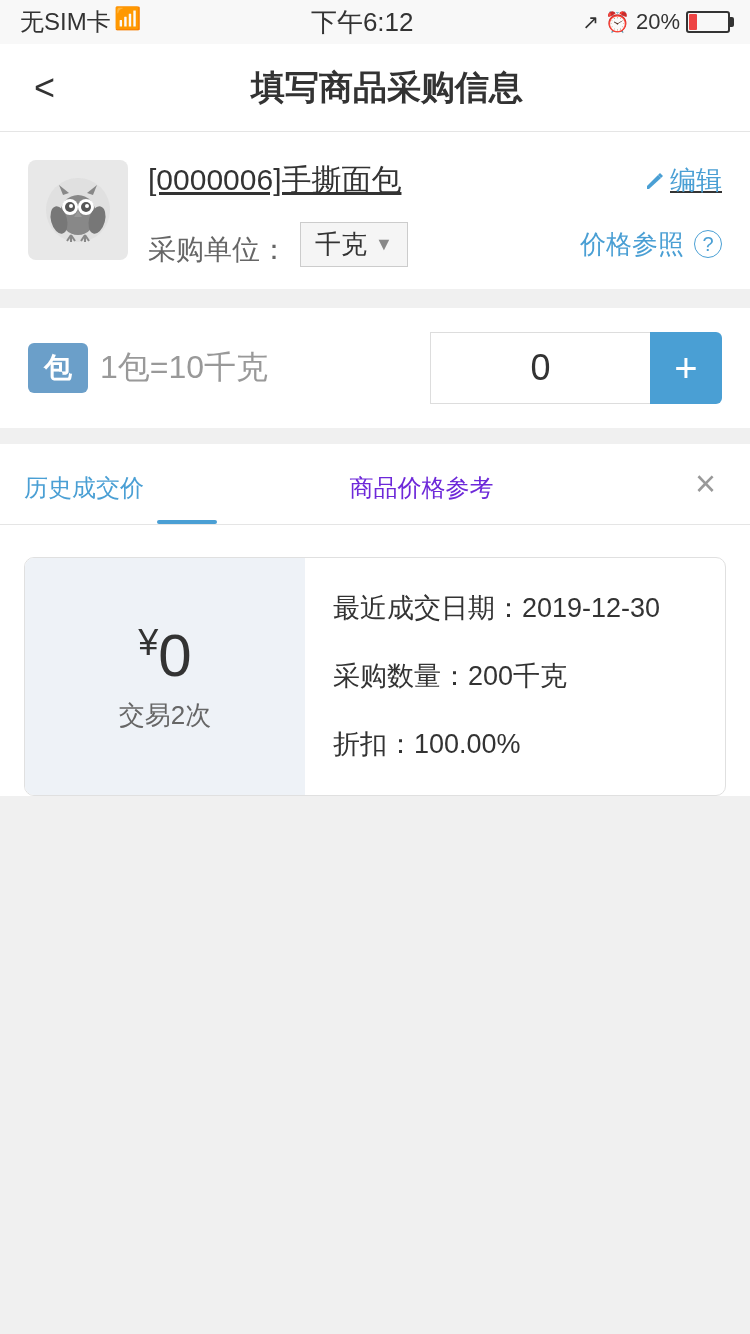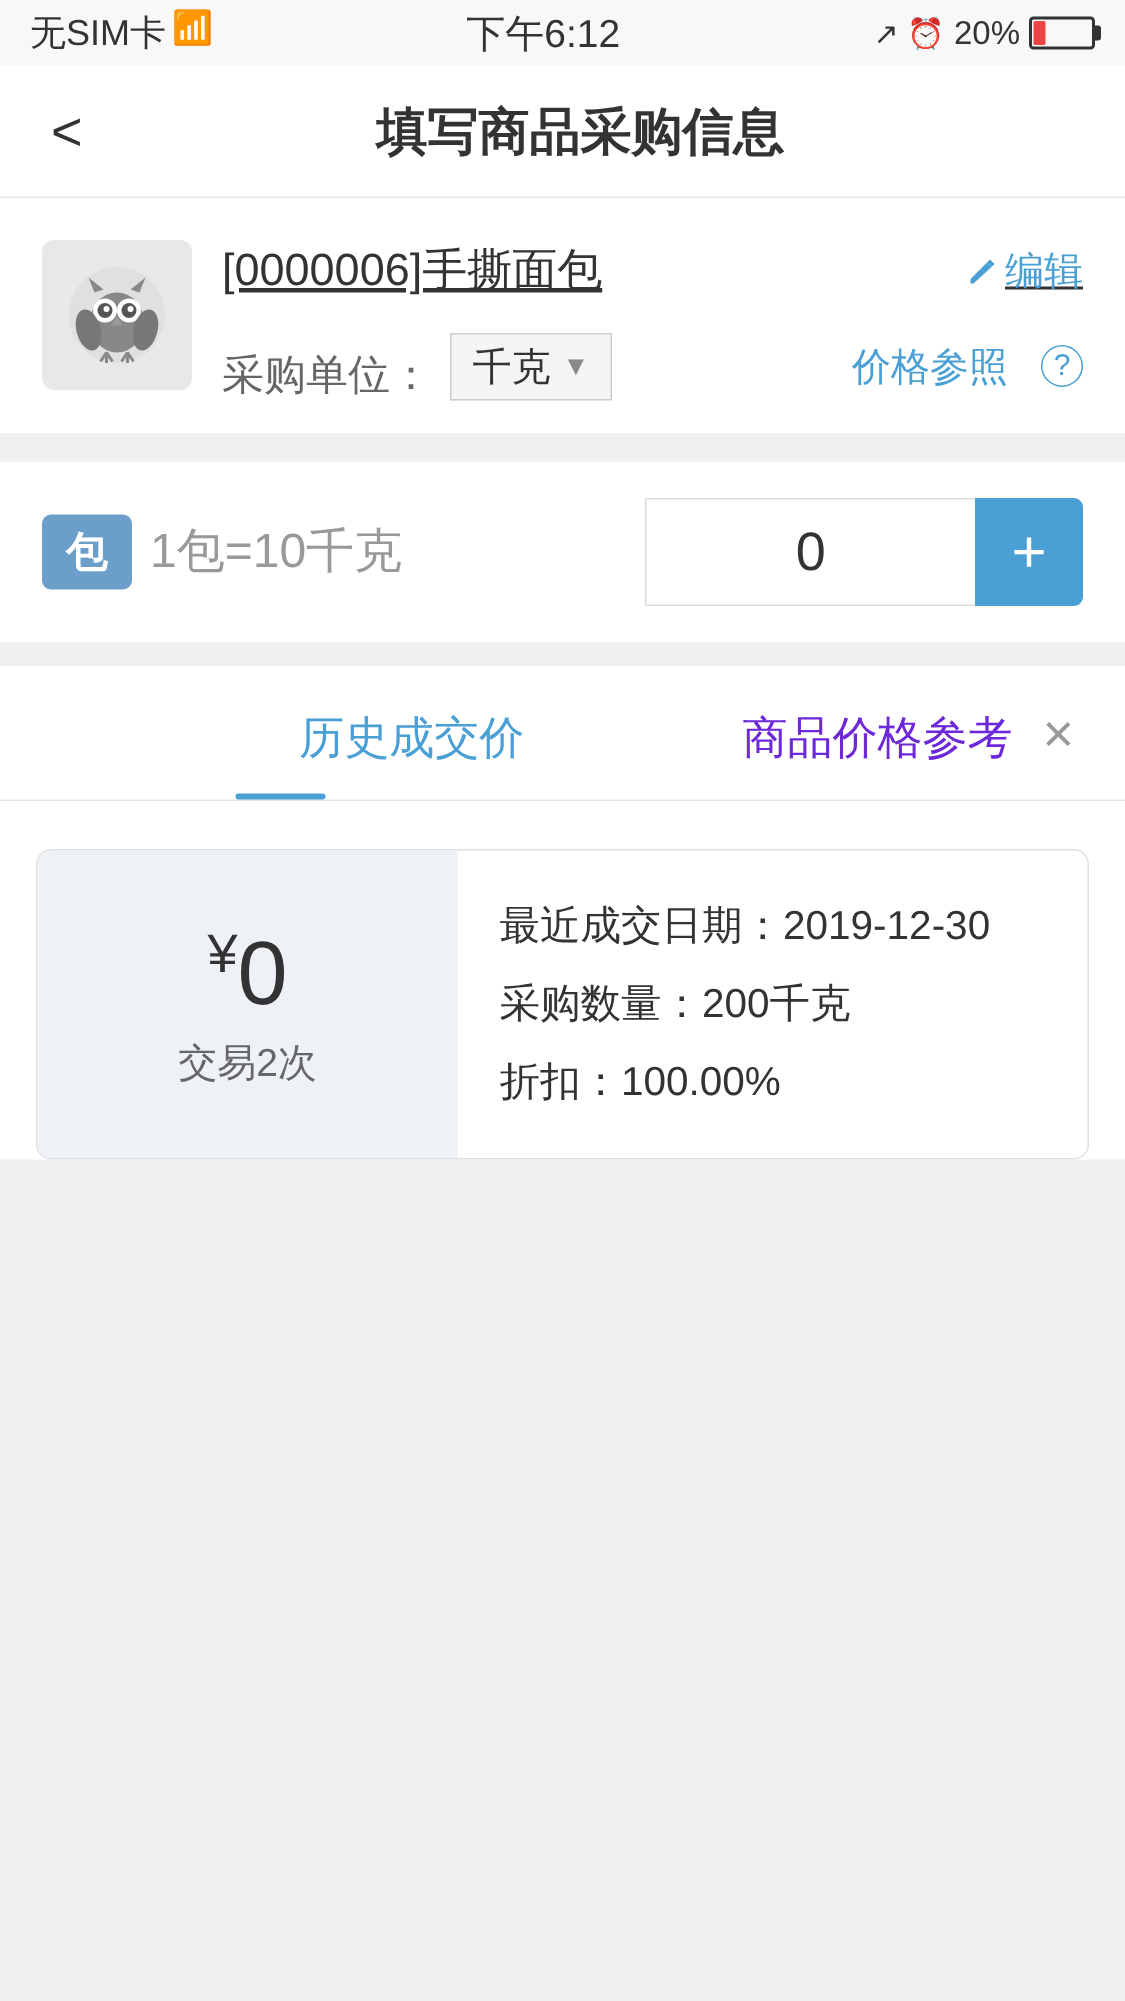--- a/index.html
+++ b/index.html
@@ -149,21 +149,21 @@
       font-size: 26px;
       color: #333;
       gap: 8px;
       background: #f5f5f5;
     }
     .price-ref-btn {
       font-size: 26px;
       color: #4a9fd4;
       display: flex;
       align-items: center;
-      gap: 22px;
+      gap: 10px;
       cursor: pointer;
     }
 
     
     .quantity-section {
       background: #fff;
       margin-top: 2px;
       padding: 24px 28px;
       display: flex;
       align-items: center;
@@ -224,23 +224,23 @@
     }
     .tabs-header {
       display: flex;
       align-items: center;
       border-bottom: 1px solid #e5e5e5;
       padding: 0 24px;
       position: relative;
     }
     .tab-item {
       flex: 1;
-      text-align: right;
+      text-align: left;
       padding: 28px 0 20px;
-      font-size: 30px;
+      font-size: 24px;
       cursor: pointer;
       position: relative;
     }
     .tab-item.active {
       color: #4a9fd4;
     }
     .tab-item.inactive {
       color: #6d28d9;
     }
     .tab-underline {
@@ -291,21 +291,21 @@
       font-size: 26px;
       color: #666;
       margin-top: 8px;
     }
     .price-right {
       flex: 1;
       padding: 32px 28px;
       display: flex;
       flex-direction: column;
       justify-content: center;
-      gap: 14px;
+      gap: 30px;
     }
     .price-detail-row {
       font-size: 27px;
       color: #333;
       line-height: 1.4;
     }
 
     
     .separator {
       height: 16px;

